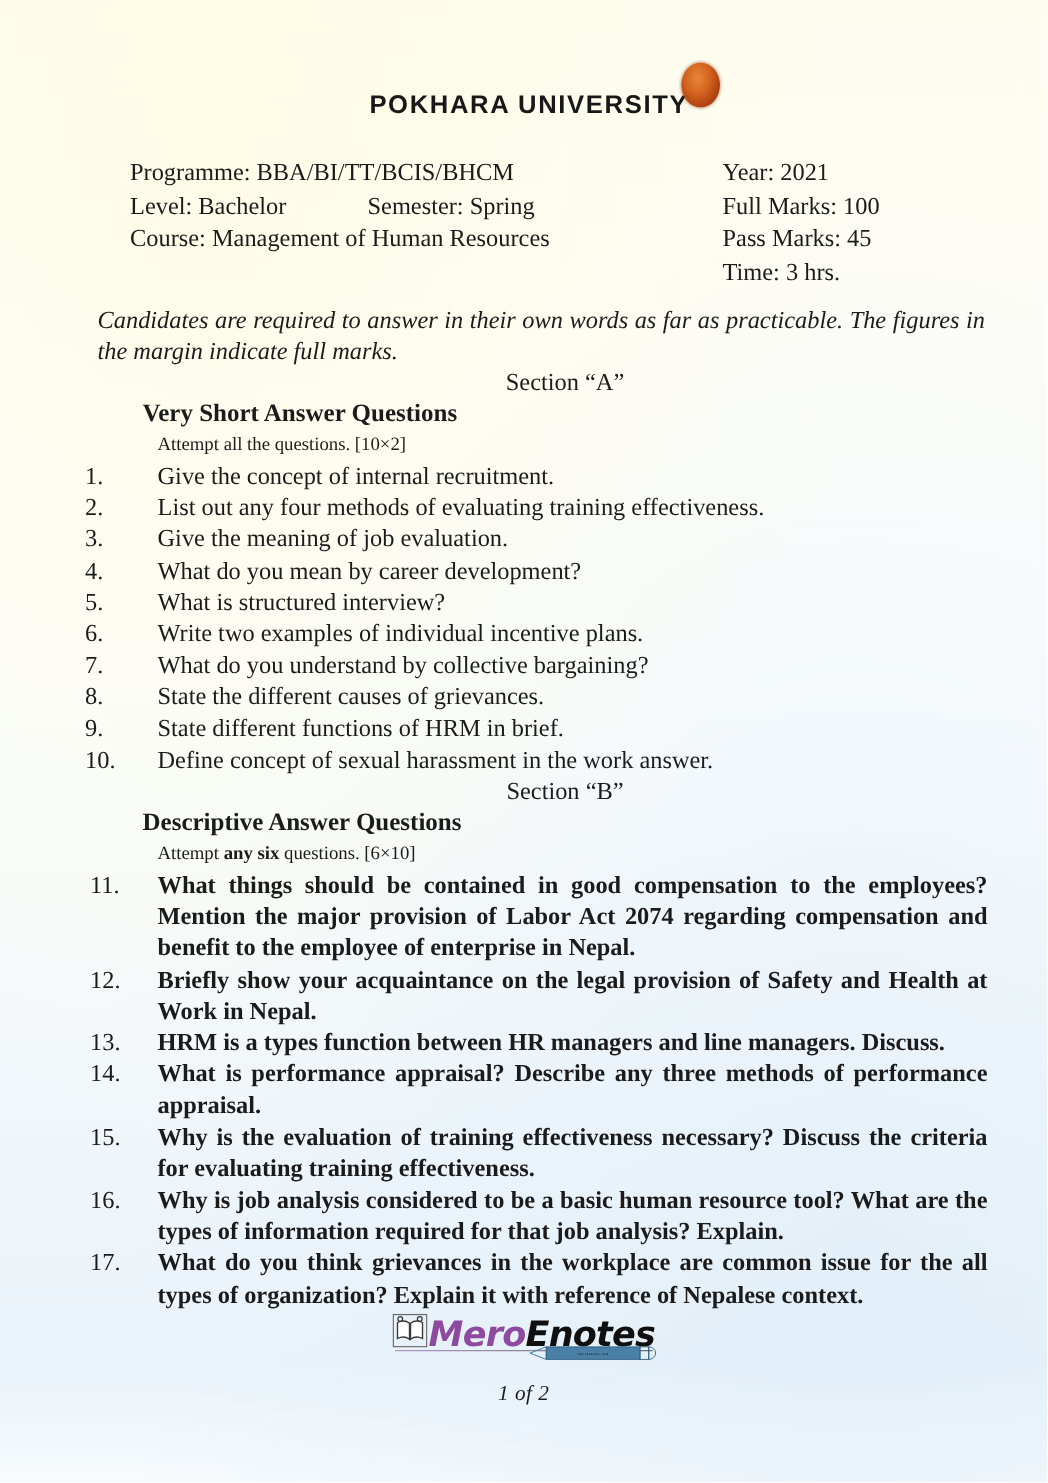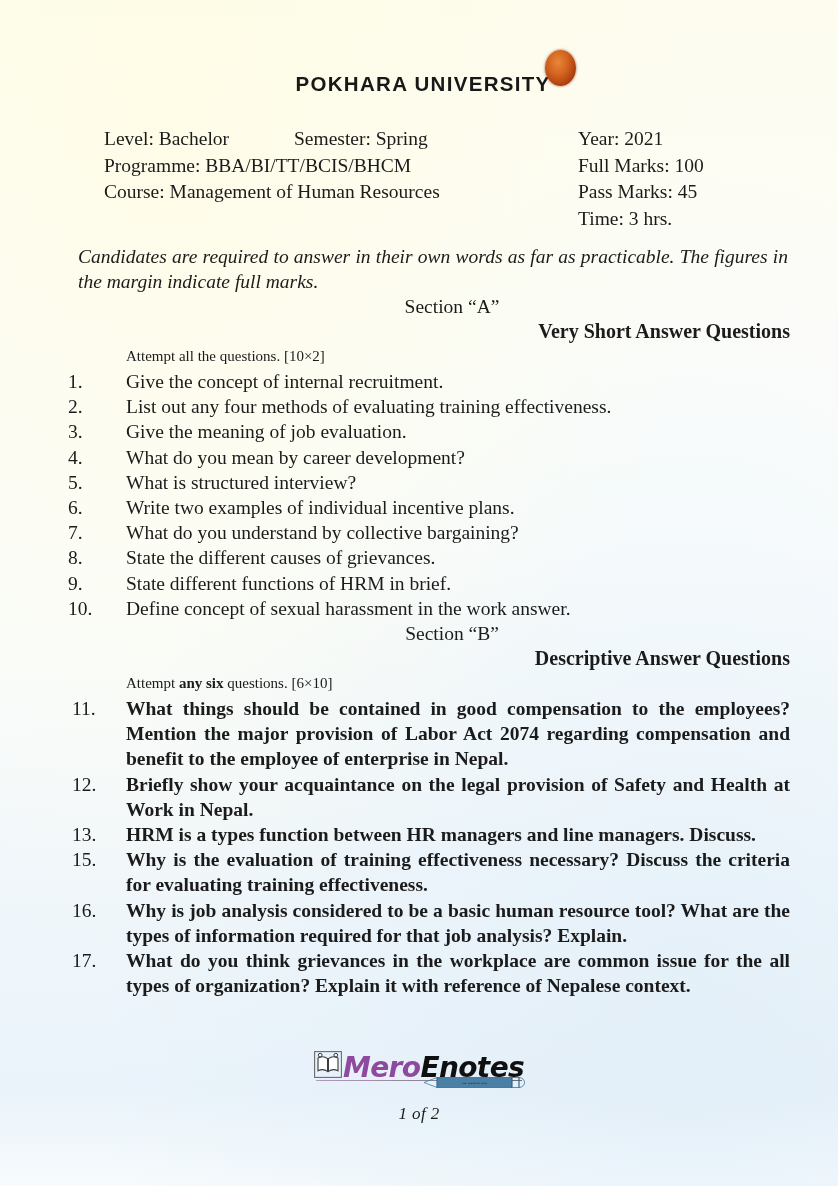--- a/index.html
+++ b/index.html
@@ -117,21 +117,21 @@
   }
 
   
   .section-title {
     text-align: center;
     font-size: 19.5px;
     line-height: 25px;
     padding-left: 66px;
   }
   .section-subtitle {
-    text-align: right;
+    text-align: left;
     font-weight: bold;
     font-size: 20px;
     line-height: 25px;
     padding-left: 66px;
   }
   .attempt-line {
     font-size: 15px;
     line-height: 25px;
     padding-left: 78px;
   }
@@ -235,25 +235,25 @@
 
   <div class="content">
 
     <div class="university-row">
       <div class="university-title">POKHARA UNIVERSITY</div>
       <div class="seal"></div>
     </div>
 
     <div class="meta">
       <div class="meta-left">
+        <div class="line">Programme: BBA/BI/TT/BCIS/BHCM</div>
         <div class="line level-row">
           <span>Level: Bachelor</span>
           <span class="semester">Semester: Spring</span>
         </div>
-        <div class="line">Programme: BBA/BI/TT/BCIS/BHCM</div>
         <div class="line">Course: Management of Human Resources</div>
       </div>
       <div class="meta-right">
         <div class="line">Year: 2021</div>
         <div class="line">Full Marks: 100</div>
         <div class="line">Pass Marks: 45</div>
         <div class="line">Time: 3 hrs.</div>
       </div>
     </div>
 
@@ -287,20 +287,24 @@
           <span class="num">11.</span>
           <span class="qtext">What things should be contained in good compensation to the employees? Mention the major provision of Labor Act 2074 regarding compensation and benefit to the employee of enterprise in Nepal.</span>
         </li>
         <li>
           <span class="num">12.</span>
           <span class="qtext">Briefly show your acquaintance on the legal provision of Safety and Health at Work in Nepal.</span>
         </li>
         <li>
           <span class="num">13.</span>
           <span class="qtext">HRM is a types function between HR managers and line managers. Discuss.</span>
+        </li>
+        <li>
+          <span class="num">14.</span>
+          <span class="qtext">What is performance appraisal? Describe any three methods of performance appraisal.</span>
         </li>
         <li>
           <span class="num">15.</span>
           <span class="qtext">Why is the evaluation of training effectiveness necessary? Discuss the criteria for evaluating training effectiveness.</span>
         </li>
         <li>
           <span class="num">16.</span>
           <span class="qtext">Why is job analysis considered to be a basic human resource tool? What are the types of information required for that job analysis?  Explain.</span>
         </li>
         <li>

